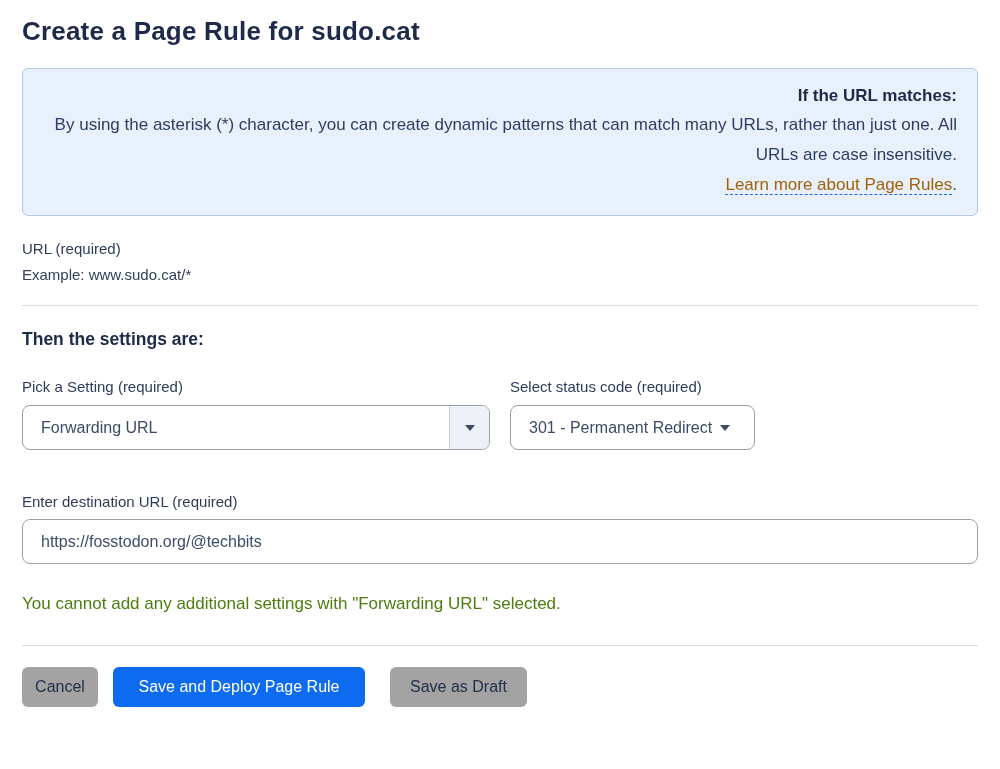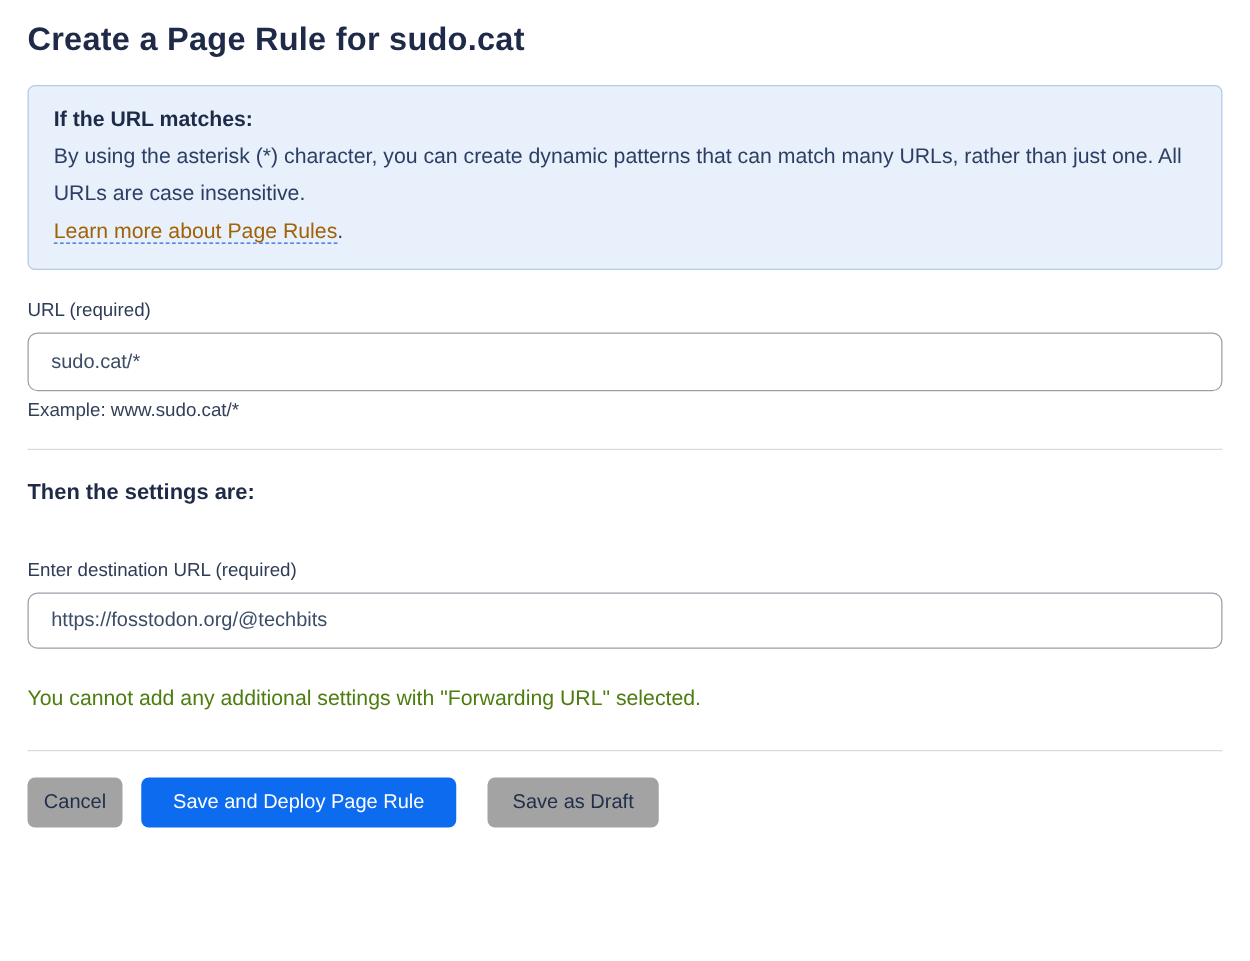--- a/index.html
+++ b/index.html
@@ -26,20 +26,21 @@
   }
   .info-box {
     margin-top: 20px;
     background: #e8f0fc;
     border: 1px solid #b3c9e8;
     border-radius: 6px;
     padding: 13px 20px 15px 20px;
     font-size: 17px;
     line-height: 30px;
     color: #2c3e63;
+    text-align: right;
   }
   .info-box .info-heading {
     font-weight: bold;
     color: #1e2a47;
     font-size: 17px;
     line-height: 28px;
   }
   .info-box .info-body {
     max-width: 935px;
   }
@@ -183,27 +184,44 @@
 
   <div class="info-box">
     <div class="info-heading">If the URL matches:</div>
     <div class="info-body">By using the asterisk (*) character, you can create dynamic patterns that can match many URLs, rather than just one. All URLs are case insensitive.</div>
     <div>
       <a class="info-link">Learn more about Page Rules</a><span class="info-link-suffix">.</span>
     </div>
   </div>
 
   <div class="field-label label-url">URL (required)</div>
-  <input class="text-input" type="text" value="sudo.cat/*" style="">
   <div class="helper-text">Example: www.sudo.cat/*</div>
 
   <hr class="divider">
 
   <div class="section-heading">Then the settings are:</div>
 
+  <div class="selects-row">
+    <div class="col-setting">
+      <div class="field-label">Pick a Setting (required)</div>
+      <div class="select-box">
+        <span class="select-value">Forwarding URL</span>
+        <span class="select-arrow-section">
+          <span class="caret"></span>
+        </span>
+      </div>
+    </div>
+    <div class="col-status">
+      <div class="field-label">Select status code (required)</div>
+      <div class="select-box select-inline">
+        <span class="select-value">301 - Permanent Redirect</span>
+        <span class="caret"></span>
+      </div>
+    </div>
+  </div>
 
   <div class="field-label label-destination">Enter destination URL (required)</div>
   <input class="text-input input-destination" type="text" value="https://fosstodon.org/@techbits" style="">
 
   <div class="note-text">You cannot add any additional settings with "Forwarding URL" selected.</div>
 
   <hr class="divider divider-bottom">
 
   <div class="footer-buttons">
     <button class="btn btn-gray btn-cancel">Cancel</button>

